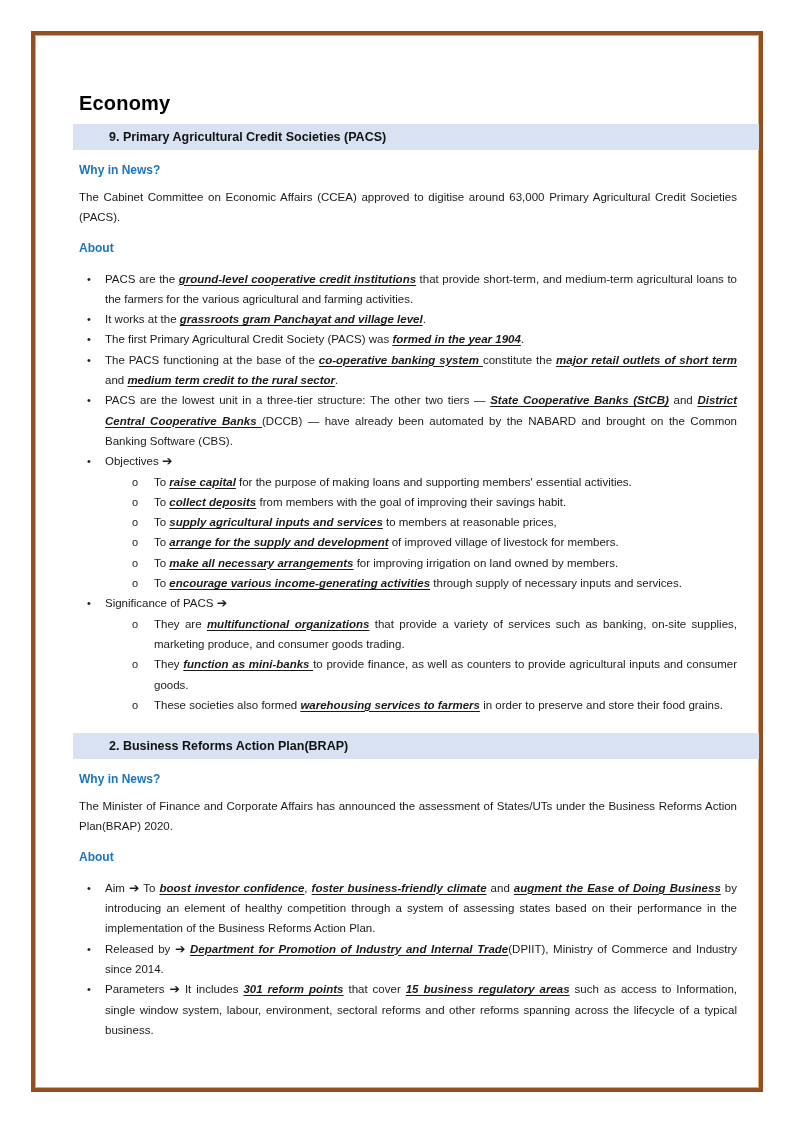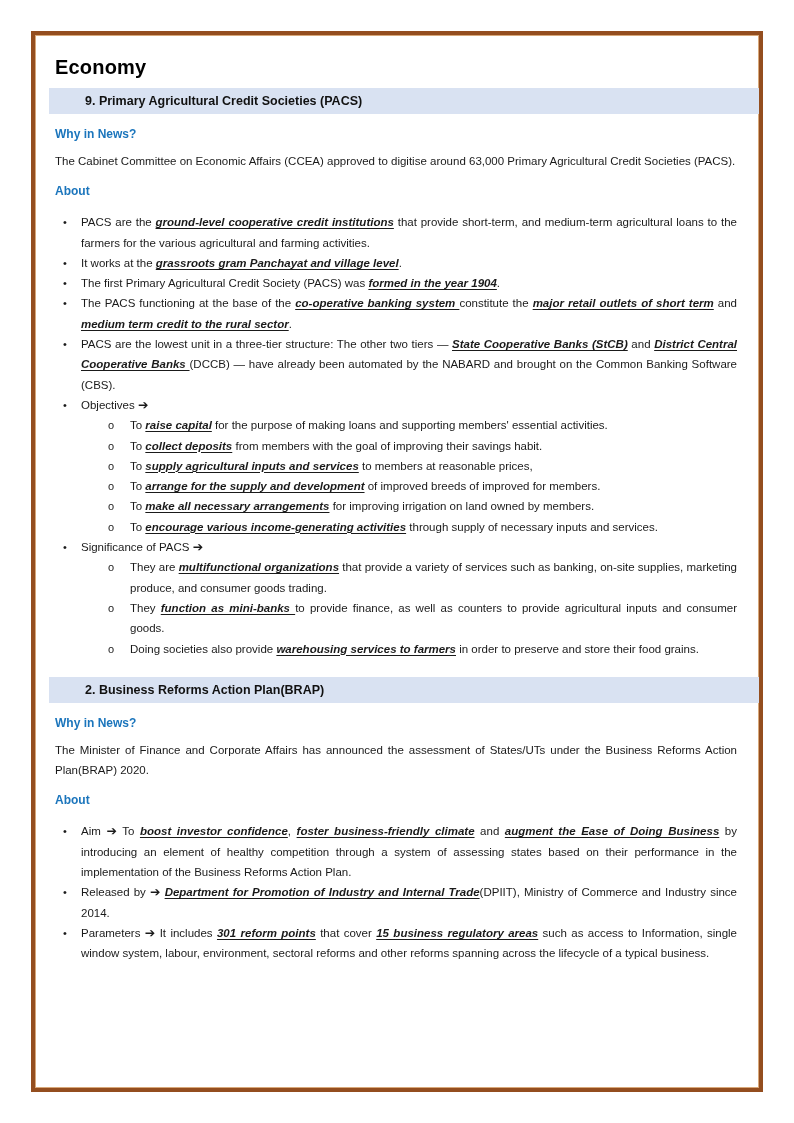--- a/index.html
+++ b/index.html
@@ -8,21 +8,21 @@
     font-family:"Liberation Sans","DejaVu Sans",sans-serif;
     color:#1a1a1a;font-size:11.5px;line-height:20.3px;
     -webkit-font-smoothing:antialiased;
   }
   .page-border{
     position:absolute;top:31px;left:31px;right:31px;bottom:31px;
     border:4px solid var(--page-border,#944E1F);
     box-shadow:inset 0 0 0 1px #d8a879;
     background:#ffffff;
   }
-  .content{padding:20px 22px 0 20px;}
+  .content{padding:56px 22px 0 20px;margin-left:24px;}
   h1.page-title{
     margin:0 0 9px 0;font-size:20px;line-height:24px;font-weight:bold;color:#000;
     letter-spacing:0.2px;
   }
   .band{
     background:var(--heading-band-bg,#D9E2F2);
     margin:0 -22px 0 -6px;
     padding-left:36px;
     height:26px;line-height:26px;
     font-size:12.5px;font-weight:bold;color:#111;
@@ -68,27 +68,27 @@
       <div class="bullets">
           <div class="bullet-item"><span class="marker">•</span><span>PACS are the </span><span class="b u">ground-level cooperative credit institutions</span><span> that provide short-term, and medium-term agricultural loans to the farmers for the various agricultural and farming activities.</span></div>
           <div class="bullet-item"><span class="marker">•</span><span>It works at the </span><span class="b u">grassroots gram Panchayat and village level</span><span>.</span></div>
           <div class="bullet-item"><span class="marker">•</span><span>The first Primary Agricultural Credit Society (PACS) was </span><span class="b u">formed in the year 1904</span><span>.</span></div>
           <div class="bullet-item"><span class="marker">•</span><span>The PACS functioning at the base of the </span><span class="b u">co-operative banking system </span><span>constitute the </span><span class="b u">major retail outlets of short term</span><span> and </span><span class="b u">medium term credit to the rural sector</span><span>.</span></div>
           <div class="bullet-item"><span class="marker">•</span><span>PACS are the lowest unit in a three-tier structure: The other two tiers — </span><span class="b u">State Cooperative Banks (StCB)</span><span> and </span><span class="b u">District Central Cooperative Banks </span><span>(DCCB) — have already been automated by the NABARD and brought on the Common Banking Software (CBS).</span></div>
           <div class="bullet-item"><span class="marker">•</span><span>Objectives </span><span class="b arrow">➔</span></div>
           <div class="sub-item"><span class="marker">o</span><span>To </span><span class="b u">raise capital</span><span> for the purpose of making loans and supporting members' essential activities.</span></div>
           <div class="sub-item"><span class="marker">o</span><span>To </span><span class="b u">collect deposits</span><span> from members with the goal of improving their savings habit.</span></div>
           <div class="sub-item"><span class="marker">o</span><span>To </span><span class="b u">supply agricultural inputs and services</span><span> to members at reasonable prices,</span></div>
-          <div class="sub-item"><span class="marker">o</span><span>To </span><span class="b u">arrange for the supply and development</span><span> of improved breeds of improved for members.</span></div>
+          <div class="sub-item"><span class="marker">o</span><span>To </span><span class="b u">arrange for the supply and development</span><span> of improved village of livestock for members.</span></div>
           <div class="sub-item"><span class="marker">o</span><span>To </span><span class="b u">make all necessary arrangements</span><span> for improving irrigation on land owned by members.</span></div>
           <div class="sub-item"><span class="marker">o</span><span>To </span><span class="b u">encourage various income-generating activities</span><span> through supply of necessary inputs and services.</span></div>
           <div class="bullet-item"><span class="marker">•</span><span>Significance of PACS </span><span class="b arrow">➔</span></div>
           <div class="sub-item"><span class="marker">o</span><span>They are </span><span class="b u">multifunctional organizations</span><span> that provide a variety of services such as banking, on-site supplies, marketing produce, and consumer goods trading.</span></div>
           <div class="sub-item"><span class="marker">o</span><span>They </span><span class="b u">function as mini-banks </span><span>to provide finance, as well as counters to provide agricultural inputs and consumer goods.</span></div>
-          <div class="sub-item"><span class="marker">o</span><span>Doing societies also provide </span><span class="b u">warehousing services to farmers</span><span> in order to preserve and store their food grains.</span></div>
+          <div class="sub-item"><span class="marker">o</span><span>These societies also formed </span><span class="b u">warehousing services to farmers</span><span> in order to preserve and store their food grains.</span></div>
         </div>
     </section>
 
     <section>
       <div class="band second">
         <span>2. Business Reforms Action Plan(BRAP)</span>
       </div>
       <div class="blue-label">Why in News?</div>
       <p class="para">The Minister of Finance and Corporate Affairs has announced the assessment of States/UTs under the Business Reforms Action Plan(BRAP) 2020.</p>
       <div class="blue-label">About</div>

